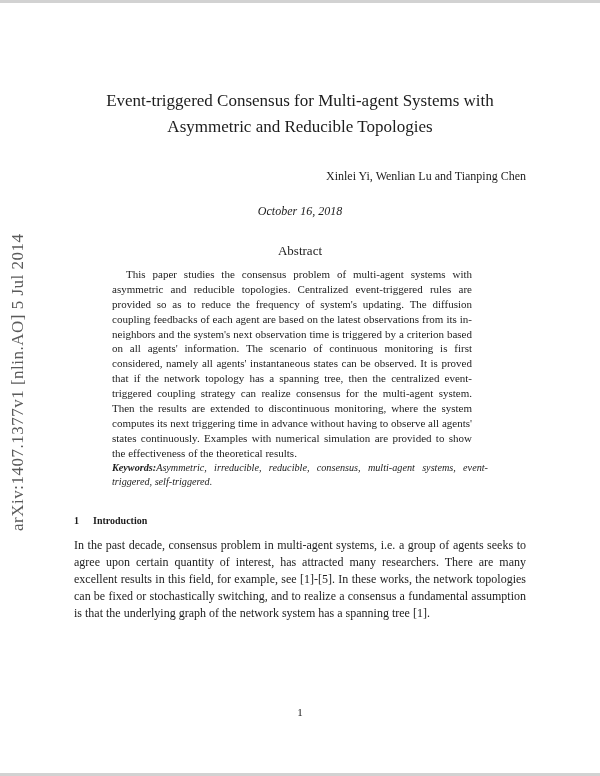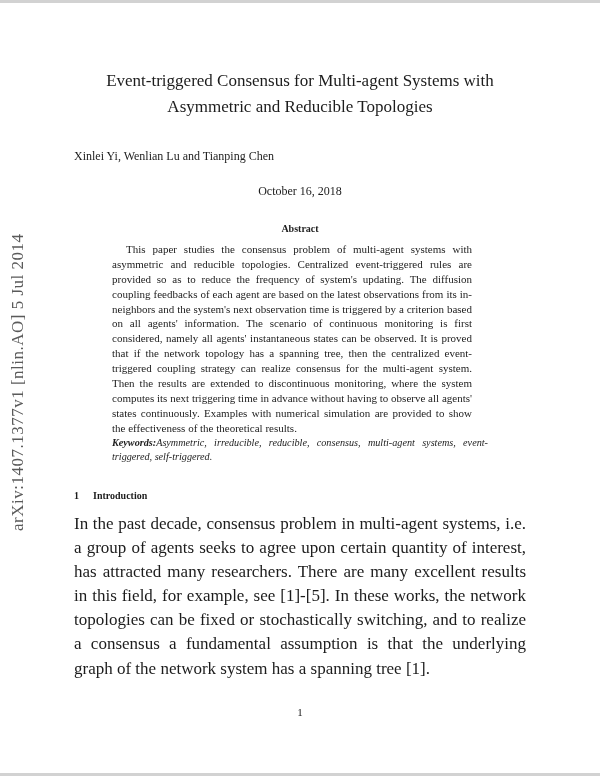--- a/index.html
+++ b/index.html
@@ -37,49 +37,50 @@
     display: flex;
     align-items: center;
     justify-content: center;
     font-size: 17px;
     letter-spacing: 0.5px;
     color: #5a5a5a;
     white-space: nowrap;
   }
 
   .content {
-    padding: 68px 74px 0 74px;
+    padding: 88px 74px 0 74px;
   }
 
   .title {
     margin: 0 auto;
     max-width: 410px;
     text-align: center;
     font-size: 17px;
     font-weight: normal;
     line-height: 1.55;
   }
   .authors {
     margin-top: 28px;
-    text-align: left;
+    text-align: right;
     font-size: 12px;
   }
   .date {
     margin-top: 20px;
     text-align: center;
     font-size: 12px;
+    font-style: italic;
   }
 
   .abstract {
     margin: 24px 38px 0 38px;
   }
   .abstract-heading {
     text-align: center;
-    font-weight: bold;
-    font-size: 10px;
+    font-weight: normal;
+    font-size: 13px;
   }
   .abstract-body {
     margin: 8px 16px 0 0;
     font-size: 11px;
     line-height: 1.36;
     text-align: justify;
     text-indent: 14px;
   }
   .keywords {
     margin: 0;
@@ -92,21 +93,21 @@
 
   .section-heading {
     margin: 26px 0 0 0;
     font-size: 10px;
     font-weight: bold;
   }
   .section-heading .sec-num { margin-right: 14px; }
 
   .body-par {
     margin: 11px 0 0 0;
-    font-size: 17px;
+    font-size: 12px;
     line-height: 1.42;
     text-align: justify;
   }
   .body-par.indent { text-indent: 16px; margin-top: 10px; }
 
   .page-number {
     position: absolute;
     bottom: 58px;
     left: 0;
     width: 100%;

